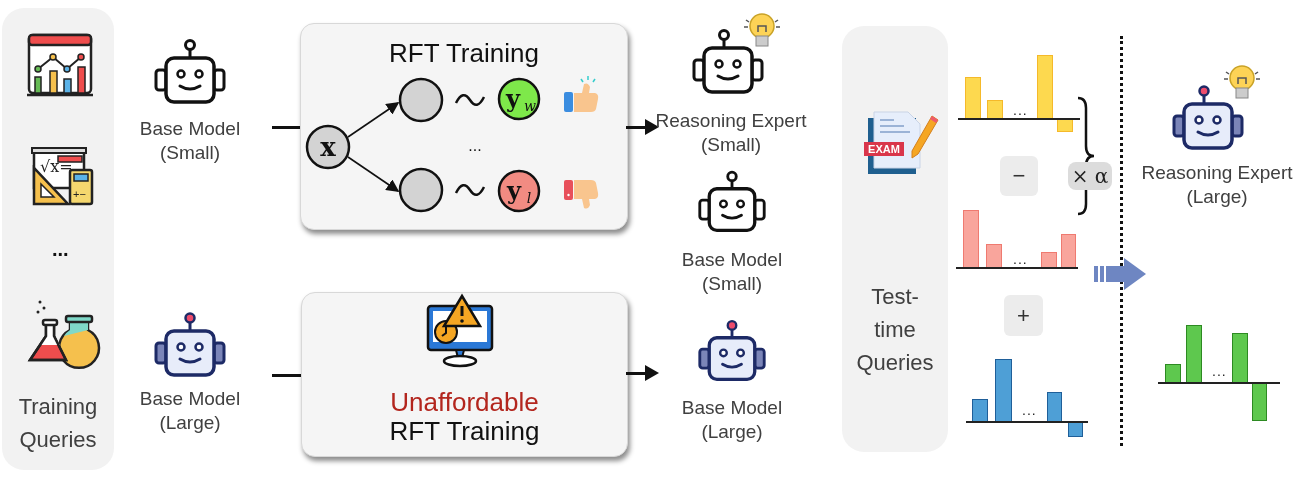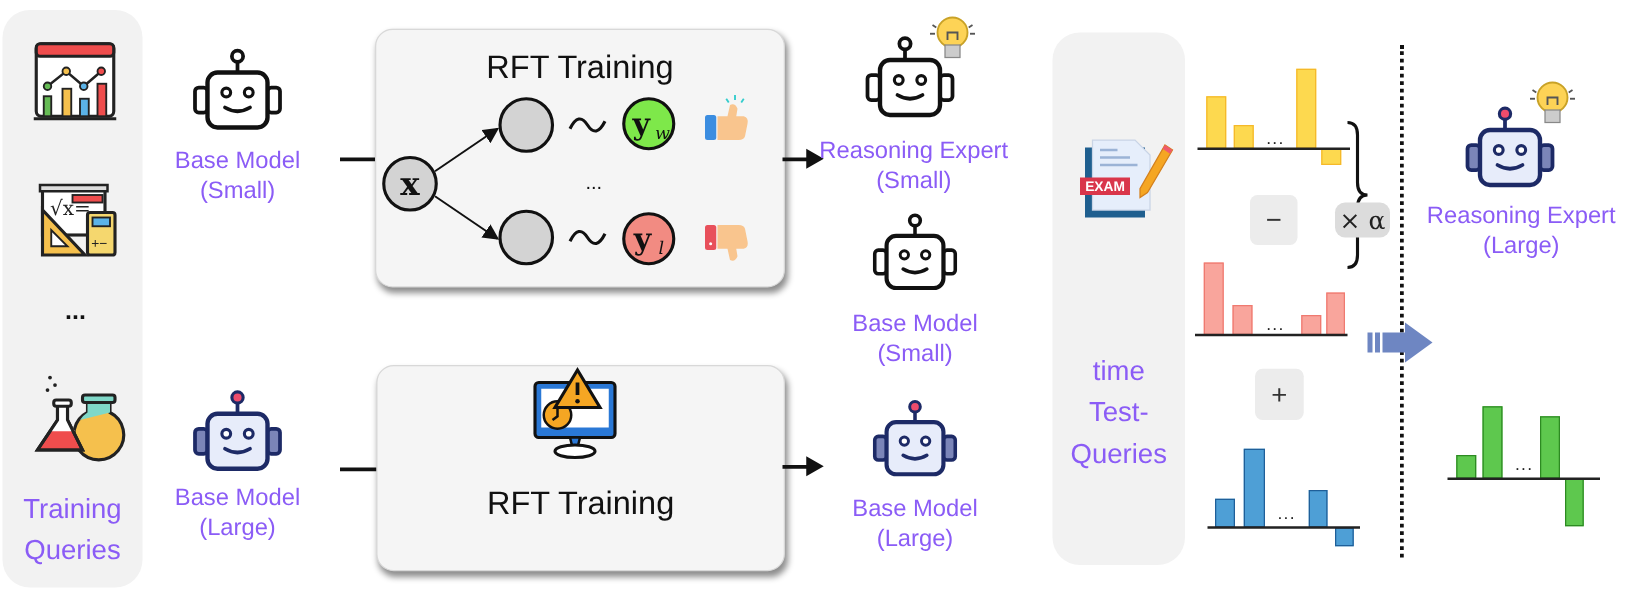--- a/index.html
+++ b/index.html
@@ -1,19 +1,19 @@
 <!DOCTYPE html>
 <html><head>
 <meta charset="utf-8">
 <style>
   html,body{margin:0;padding:0;background:#fff;}
   body{width:1307px;height:485px;position:relative;overflow:hidden;font-family:"Liberation Sans","DejaVu Sans",sans-serif;color:#111;}
   .abs{position:absolute;}
   .panel{position:absolute;background:#f2f2f2;border-radius:22px;}
-  .lbl{position:absolute;text-align:center;font-size:19px;line-height:24px;color:#8b5cf6;white-space:nowrap;}
+  .lbl{position:absolute;text-align:center;font-size:19px;line-height:24px;color:#404040;white-space:nowrap;}
   .lbl.big{font-size:22px;line-height:33px;}
   .box{position:absolute;background:#f5f5f5;border-radius:14px;border:1px solid #d8d8d8;box-shadow:2px 4px 5px rgba(0,0,0,0.45);}
   .box-title{position:absolute;width:100%;text-align:center;font-size:26px;}
   .red{color:#b3261e;}
   .hline{position:absolute;height:3px;background:#111;}
   .op{position:absolute;background:#ececec;border-radius:6px;text-align:center;font-size:22px;color:#333;}
   .scale{position:absolute;background:#dcdcdc;border-radius:8px;text-align:center;font-size:20px;color:#222;font-family:"DejaVu Serif",serif;}
   .bar{position:absolute;box-sizing:border-box;}
   .axis{position:absolute;height:2px;background:#222;}
   .dots{position:absolute;font-size:14px;letter-spacing:1px;color:#222;}
@@ -143,20 +143,21 @@
   <path d="M12 2 L29 2 Q33 2 34 5 L36 15 Q37 20 33 21 L27 21 L28 27 Q26 32 22 30 L20 21 L12 21 Z" fill="#f9c58e"></path>
 </svg>
 
 <div class="hline" style="left:626px;top:126px;width:22px;"></div>
 <svg style="left:645px;top:119px;" width="14" height="16">
     <path d="M0,0 L14,8 L0,16 Z" fill="#111"></path>
   </svg>
 
 <div class="box" style="left:301px;top:292px;width:325px;height:163px;">
   <div class="box-title" style="top:95px;line-height:29px;">
+    <div class="red">Unaffordable</div>
     <div>RFT Training</div>
   </div>
 </div>
 <svg style="left:424px;top:294px;" width="80" height="74" viewBox="0 0 80 74">
   <rect x="4" y="12" width="64" height="44" rx="3" fill="#2a78d6" stroke="#111" stroke-width="2.5"></rect>
   <rect x="9" y="17" width="54" height="31" fill="#fff"></rect>
   <path d="M32 56 L40 56 L38 64 L34 64 Z" fill="#2a78d6" stroke="#111" stroke-width="2"></path>
   <ellipse cx="36" cy="67" rx="16" ry="5" fill="#fff" stroke="#111" stroke-width="2.5"></ellipse>
   <circle cx="22" cy="38" r="11" fill="#f5a623" stroke="#111" stroke-width="2"></circle>
   <path d="M22 31 L22 39 L18 42" fill="none" stroke="#111" stroke-width="2"></path>
@@ -227,22 +228,22 @@
   <path d="M10 2 L44 2 L56 14 L56 58 L10 58 Z" fill="#e6eefb" stroke="#c9d4e6" stroke-width="1"></path>
   <line x1="16" y1="10" x2="30" y2="10" stroke="#9bb3d6" stroke-width="2"></line>
   <line x1="16" y1="16" x2="40" y2="16" stroke="#9bb3d6" stroke-width="2"></line>
   <line x1="16" y1="22" x2="46" y2="22" stroke="#9bb3d6" stroke-width="2"></line>
   <rect x="0" y="32" width="40" height="14" fill="#d9364b"></rect>
   <text x="20" y="43" text-anchor="middle" font-size="11" font-weight="bold" fill="#fff">EXAM</text>
   <path d="M68 6 L74 10 L54 44 L48 48 L48 41 Z" fill="#f5a623" stroke="#d4801c" stroke-width="1"></path>
   <path d="M68 6 L74 10 L72 13 L66 9 Z" fill="#ef5b6b"></path>
 </svg>
 <div class="lbl big" style="left:842px;top:280px;width:106px;">
+  <div>Test-</div>
   <div>time</div>
-  <div>Test-</div>
   <div>Queries</div>
 </div>
 
 <div>
   <div class="bar" style="left:965px;top:77px;width:16px;height:42px;background:#fdd94f;border:1.5px solid #f5b92a;"></div>
   <div class="bar" style="left:987px;top:100px;width:16px;height:19px;background:#fdd94f;border:1.5px solid #f5b92a;"></div>
   <div class="dots" style="left:1013px;top:102px;">...</div>
   <div class="bar" style="left:1037px;top:55px;width:16px;height:64px;background:#fdd94f;border:1.5px solid #f5b92a;"></div>
   <div class="bar" style="left:1057px;top:119px;width:16px;height:13px;background:#fdd94f;border:1.5px solid #f5b92a;"></div>
   <div class="axis" style="left:958px;top:118px;width:122px;"></div>

